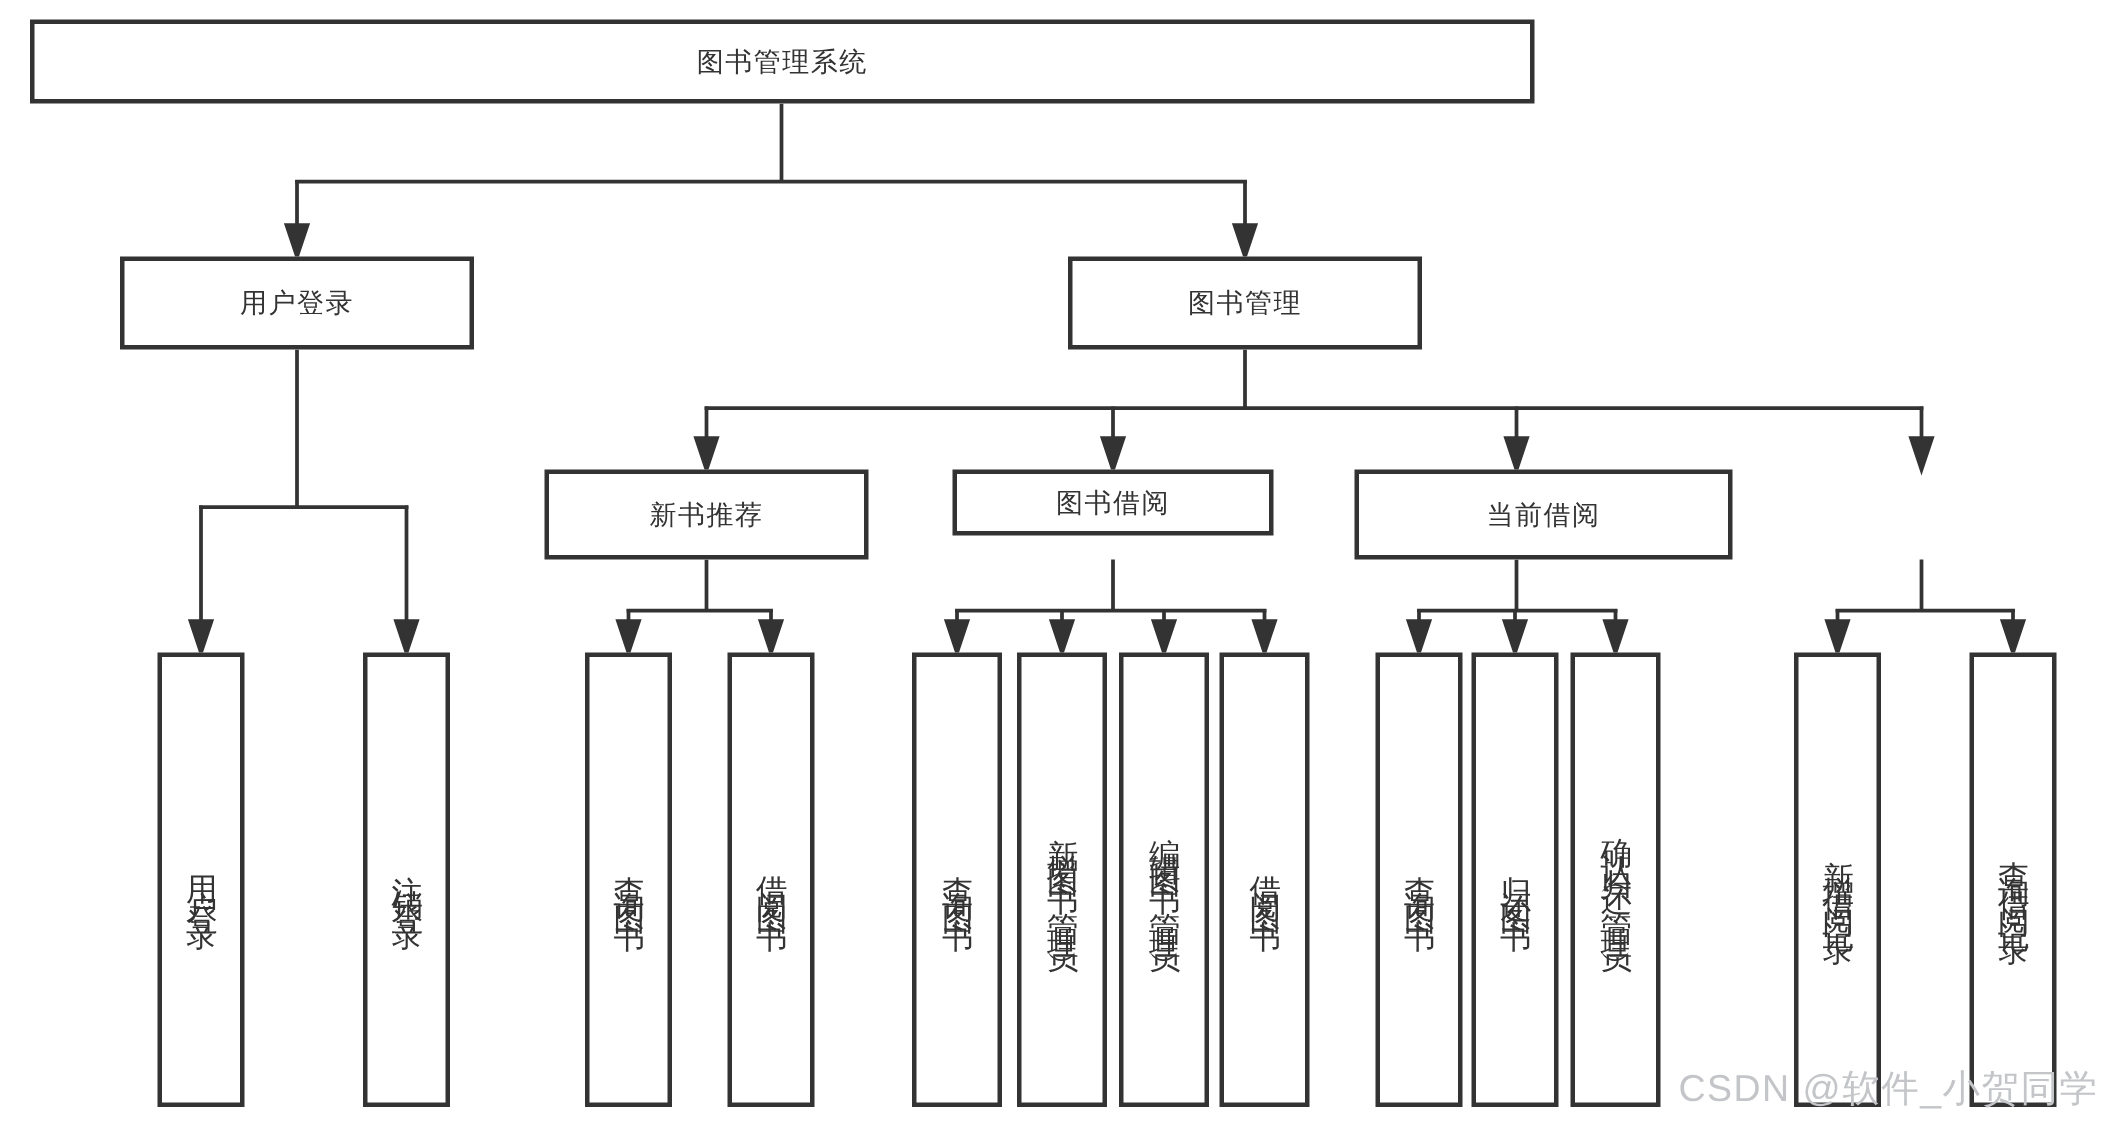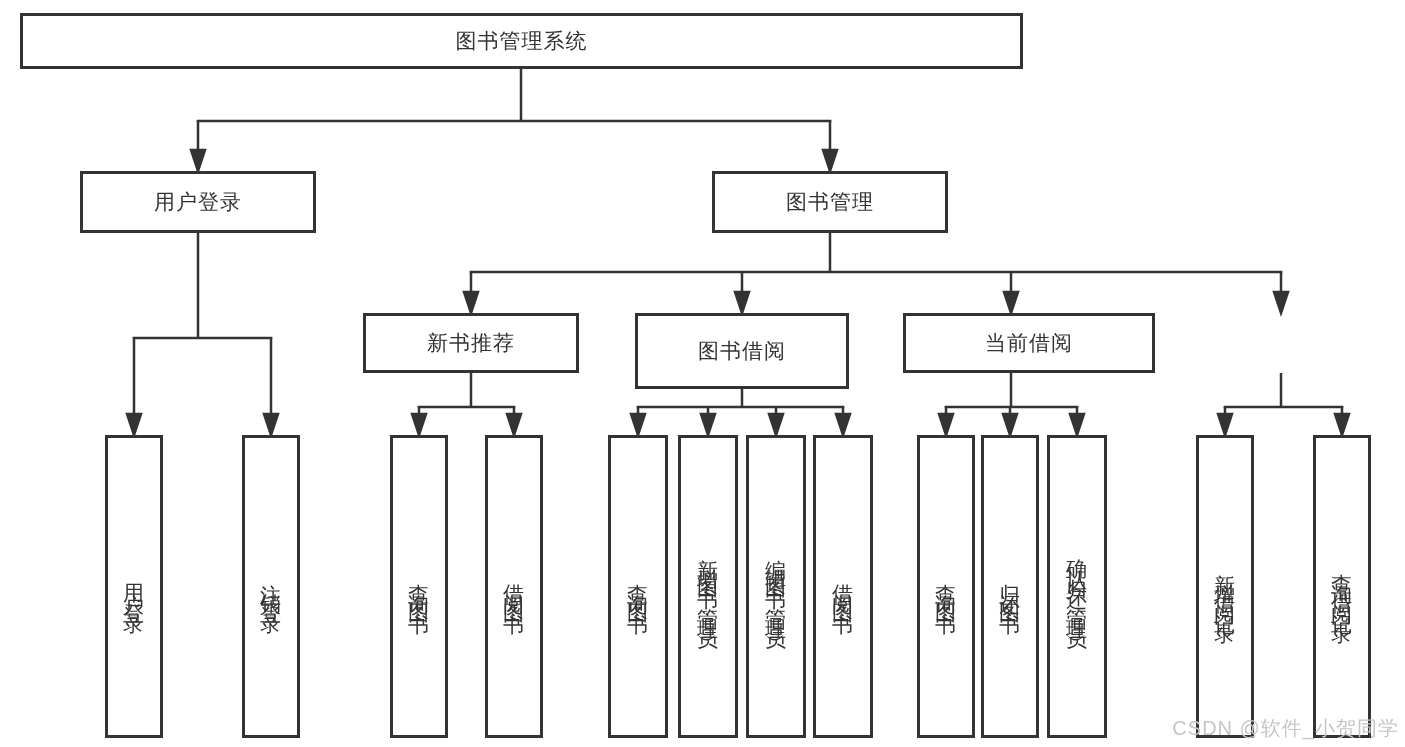--- a/index.html
+++ b/index.html
@@ -25,42 +25,42 @@
     position: absolute;
     background: #ffffff;
     border: 3px solid #333333;
     display: flex;
     align-items: center;
     justify-content: center;
     color: #333333;
   }
 
   .node .hlabel {
-    font-size: 21px;
+    font-size: 18px;
     font-weight: 500;
     letter-spacing: 1px;
     white-space: nowrap;
   }
 
   .leaf .vlabel {
     writing-mode: vertical-rl;
     text-orientation: mixed;
     font-size: 21px;
     font-weight: 500;
     letter-spacing: 10px;
     line-height: 1;
     color: #333333;
   }
 
   
   .n-root   { left: 20px;   top: 13px;  width: 1003px; height: 56px; }
   .n-l2-0   { left: 80px;   top: 171px; width: 236px;  height: 62px; }
   .n-l2-1   { left: 712px;  top: 171px; width: 236px;  height: 62px; }
   .n-l3-0   { left: 363px;  top: 313px; width: 216px;  height: 60px; }
-  .n-l3-1   { left: 635px;  top: 313px; width: 214px;  height: 76px; }
+  .n-l3-1   { left: 635px;  top: 313px; width: 214px;  height: 44px; }
   .n-l3-2   { left: 903px;  top: 313px; width: 252px;  height: 60px; }
   .n-l3-3   { left: 1173px; top: 313px; width: 216px;  height: 60px; }
 
   .leaf     { top: 435px; height: 303px; width: 58px; }
   .n-a-0 { left: 105px; }
   .n-a-1 { left: 242px; }
   .n-b-0 { left: 390px; }
   .n-b-1 { left: 485px; }
   .n-c-0 { left: 608px; width: 60px; }
   .n-c-1 { left: 678px; width: 60px; }
@@ -69,21 +69,21 @@
   .n-d-0 { left: 917px; }
   .n-d-1 { left: 981px; }
   .n-d-2 { left: 1047px; width: 60px; }
   .n-e-0 { left: 1196px; }
   .n-e-1 { left: 1313px; }
 
   .watermark {
     position: absolute;
     right: 6px;
     bottom: 5px;
-    font-size: 20px;
+    font-size: 25px;
     color: #c3c5c8;
     letter-spacing: 1px;
     z-index: 5;
     white-space: nowrap;
   }
 </style>
 </head>
 <body>
 
 <div class="canvas">

